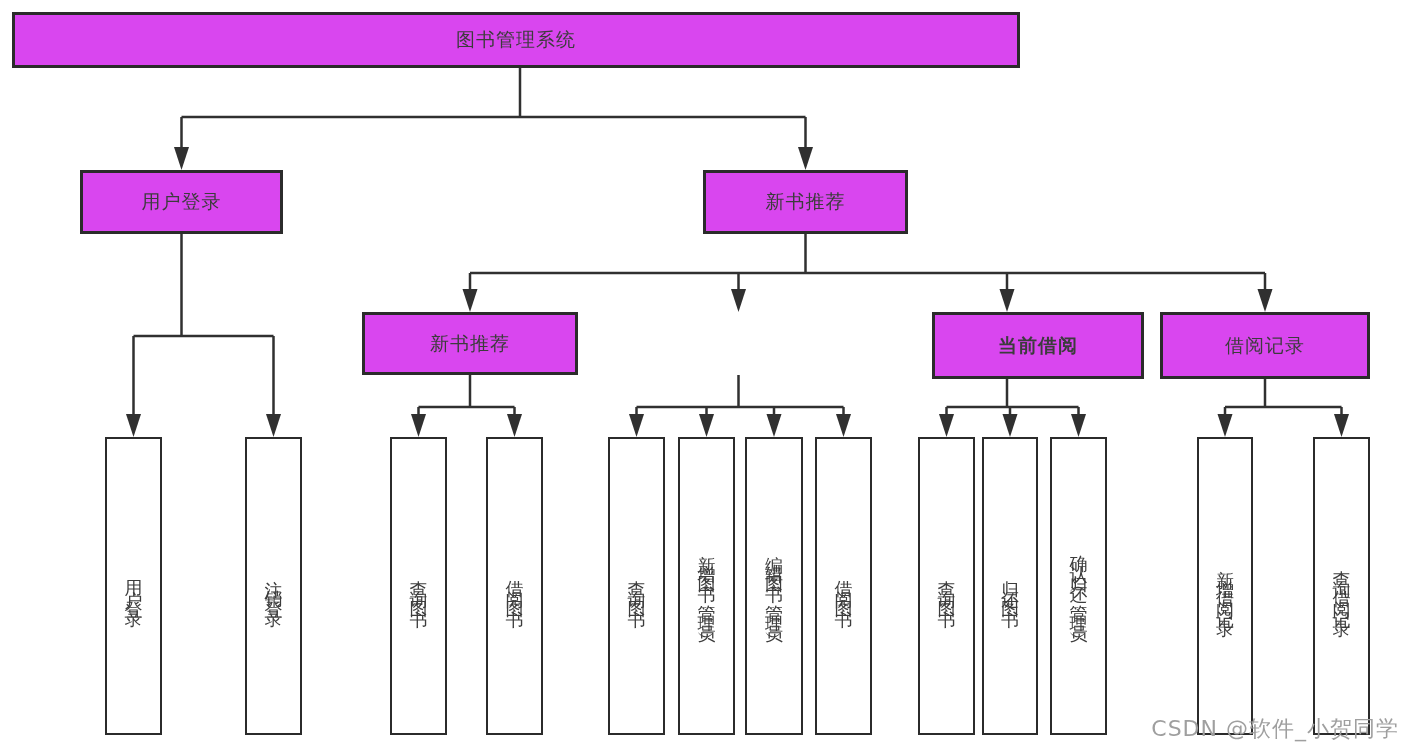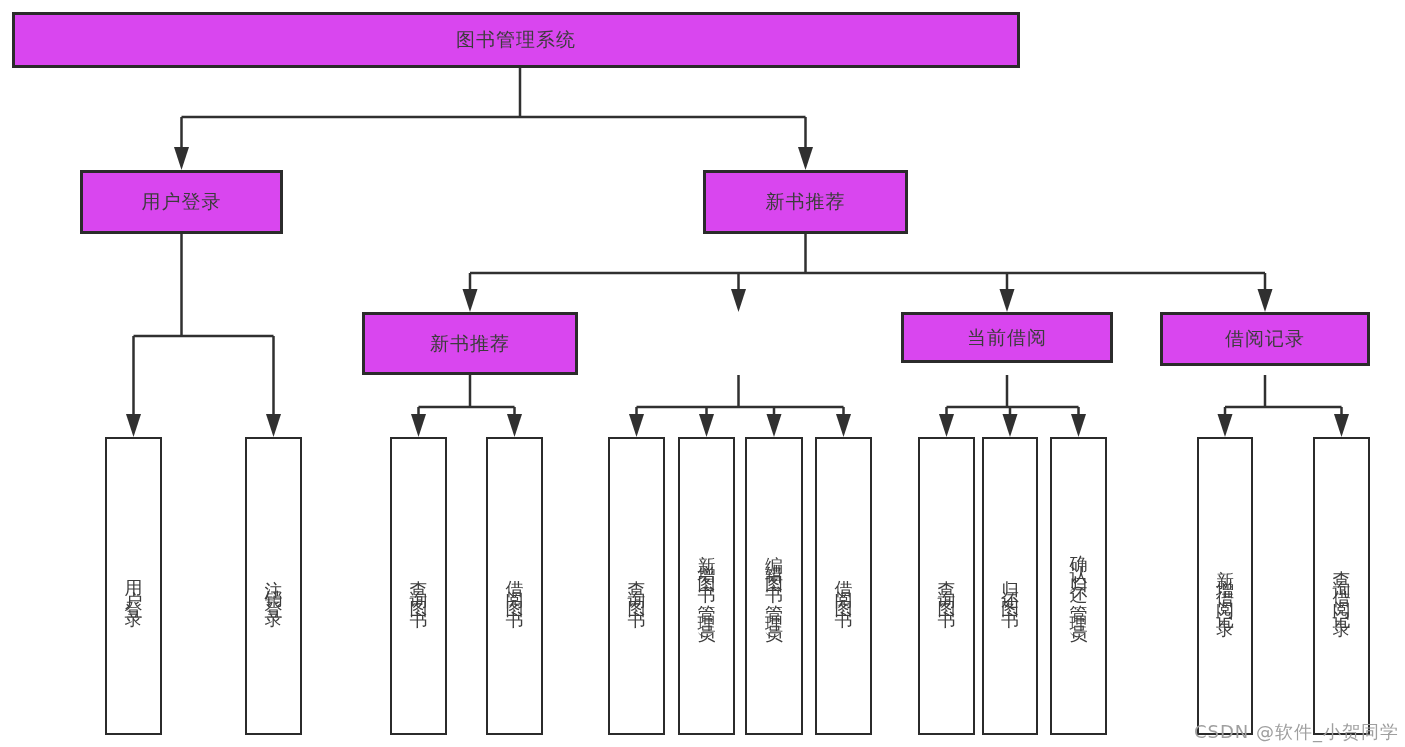--- a/index.html
+++ b/index.html
@@ -18,21 +18,21 @@
   .vnode {
     position:absolute; box-sizing:border-box; background:#ffffff;
     border:2px solid #2b2b2b; color:#3c3c3c;
     top:437px; height:298px;
     display:flex; align-items:center; justify-content:center;
     writing-mode:vertical-rl; text-orientation:mixed;
     font-size:18px; letter-spacing:10px; line-height:1;
   }
   .watermark {
     position:absolute; right:6px; bottom:3px;
-    font-size:18px; color:#9f9f9f; letter-spacing:1px;
+    font-size:22px; color:#9f9f9f; letter-spacing:1px;
     z-index:5; white-space:nowrap;
   }
 </style>
 </head>
 <body>
 
 <div class="stage">
 
   <svg class="wires" viewBox="0 0 1405 747" fill="none" xmlns="http://www.w3.org/2000/svg">
     <g stroke="#303030" stroke-width="2.5" fill="#303030">
@@ -85,22 +85,22 @@
       </g>
     </g>
   </svg>
 
   <div class="node" style="left:12px; top:12px; width:1008px; height:56px;">图书管理系统</div>
 
   <div class="node" style="left:80px; top:170px; width:203px; height:64px;">用户登录</div>
   <div class="node" style="left:703px; top:170px; width:205px; height:64px;">新书推荐</div>
 
   <div class="node" style="left:362px; top:312px; width:216px; height:63px;">新书推荐</div>
-  <div class="node" style="left:901px; top:312px; width:212px; height:51px;">当前借阅</div>
-  <div class="node" style="left:1160px; top:312px; width:210px; height:54px;">借阅记录</div>
+  <div class="node" style="left:932px; top:312px; width:212px; height:67px;font-weight:bold;">当前借阅</div>
+  <div class="node" style="left:1160px; top:312px; width:210px; height:67px;">借阅记录</div>
 
   <div class="vnode" style="left:105px; width:57px;">用户登录</div>
   <div class="vnode" style="left:245px; width:57px;">注销登录</div>
 
   <div class="vnode" style="left:390px; width:57px;">查询图书</div>
   <div class="vnode" style="left:486px; width:57px;">借阅图书</div>
 
   <div class="vnode" style="left:608px; width:57px;">查询图书</div>
   <div class="vnode" style="left:678px; width:57px;">新增图书（管理员）</div>
   <div class="vnode" style="left:745px; width:58px;">编辑图书（管理员）</div>

